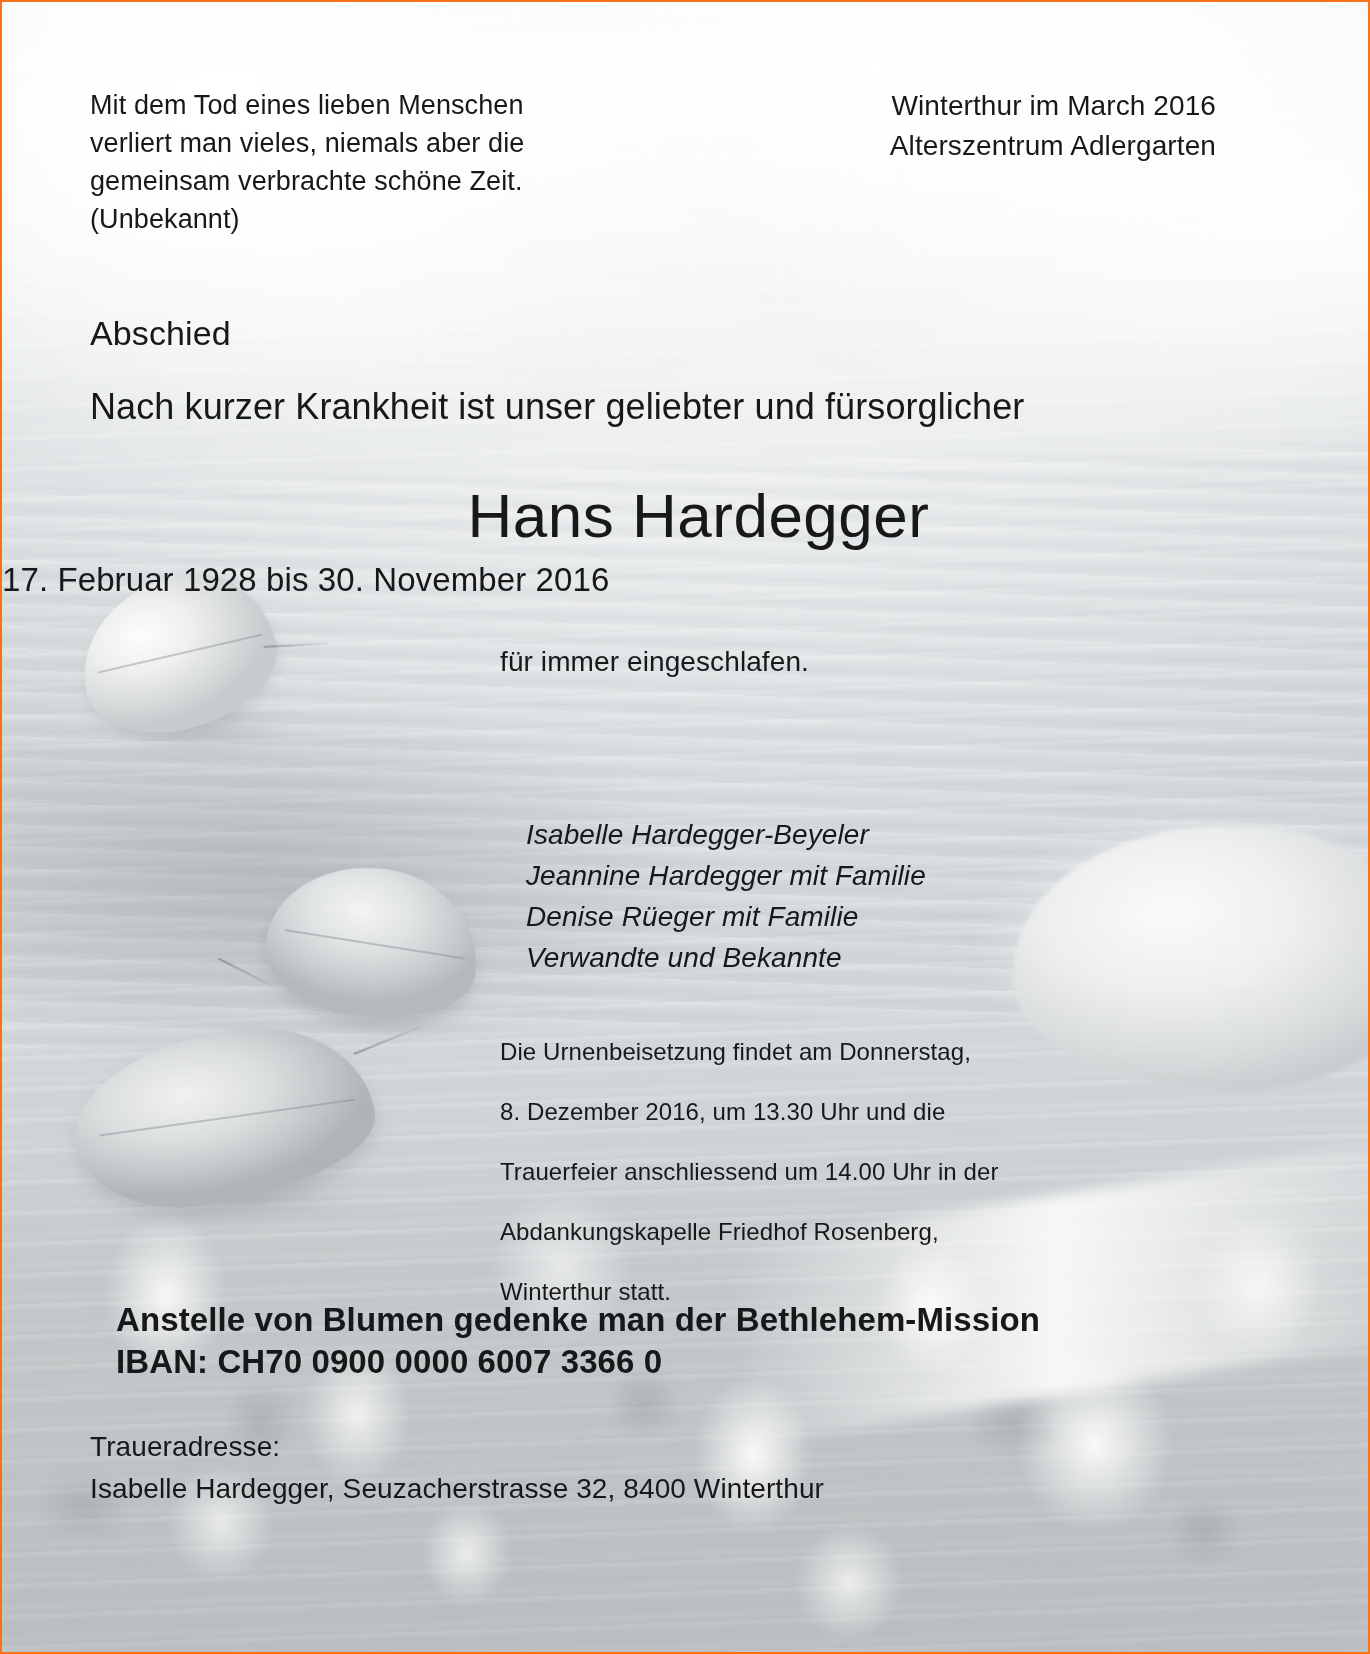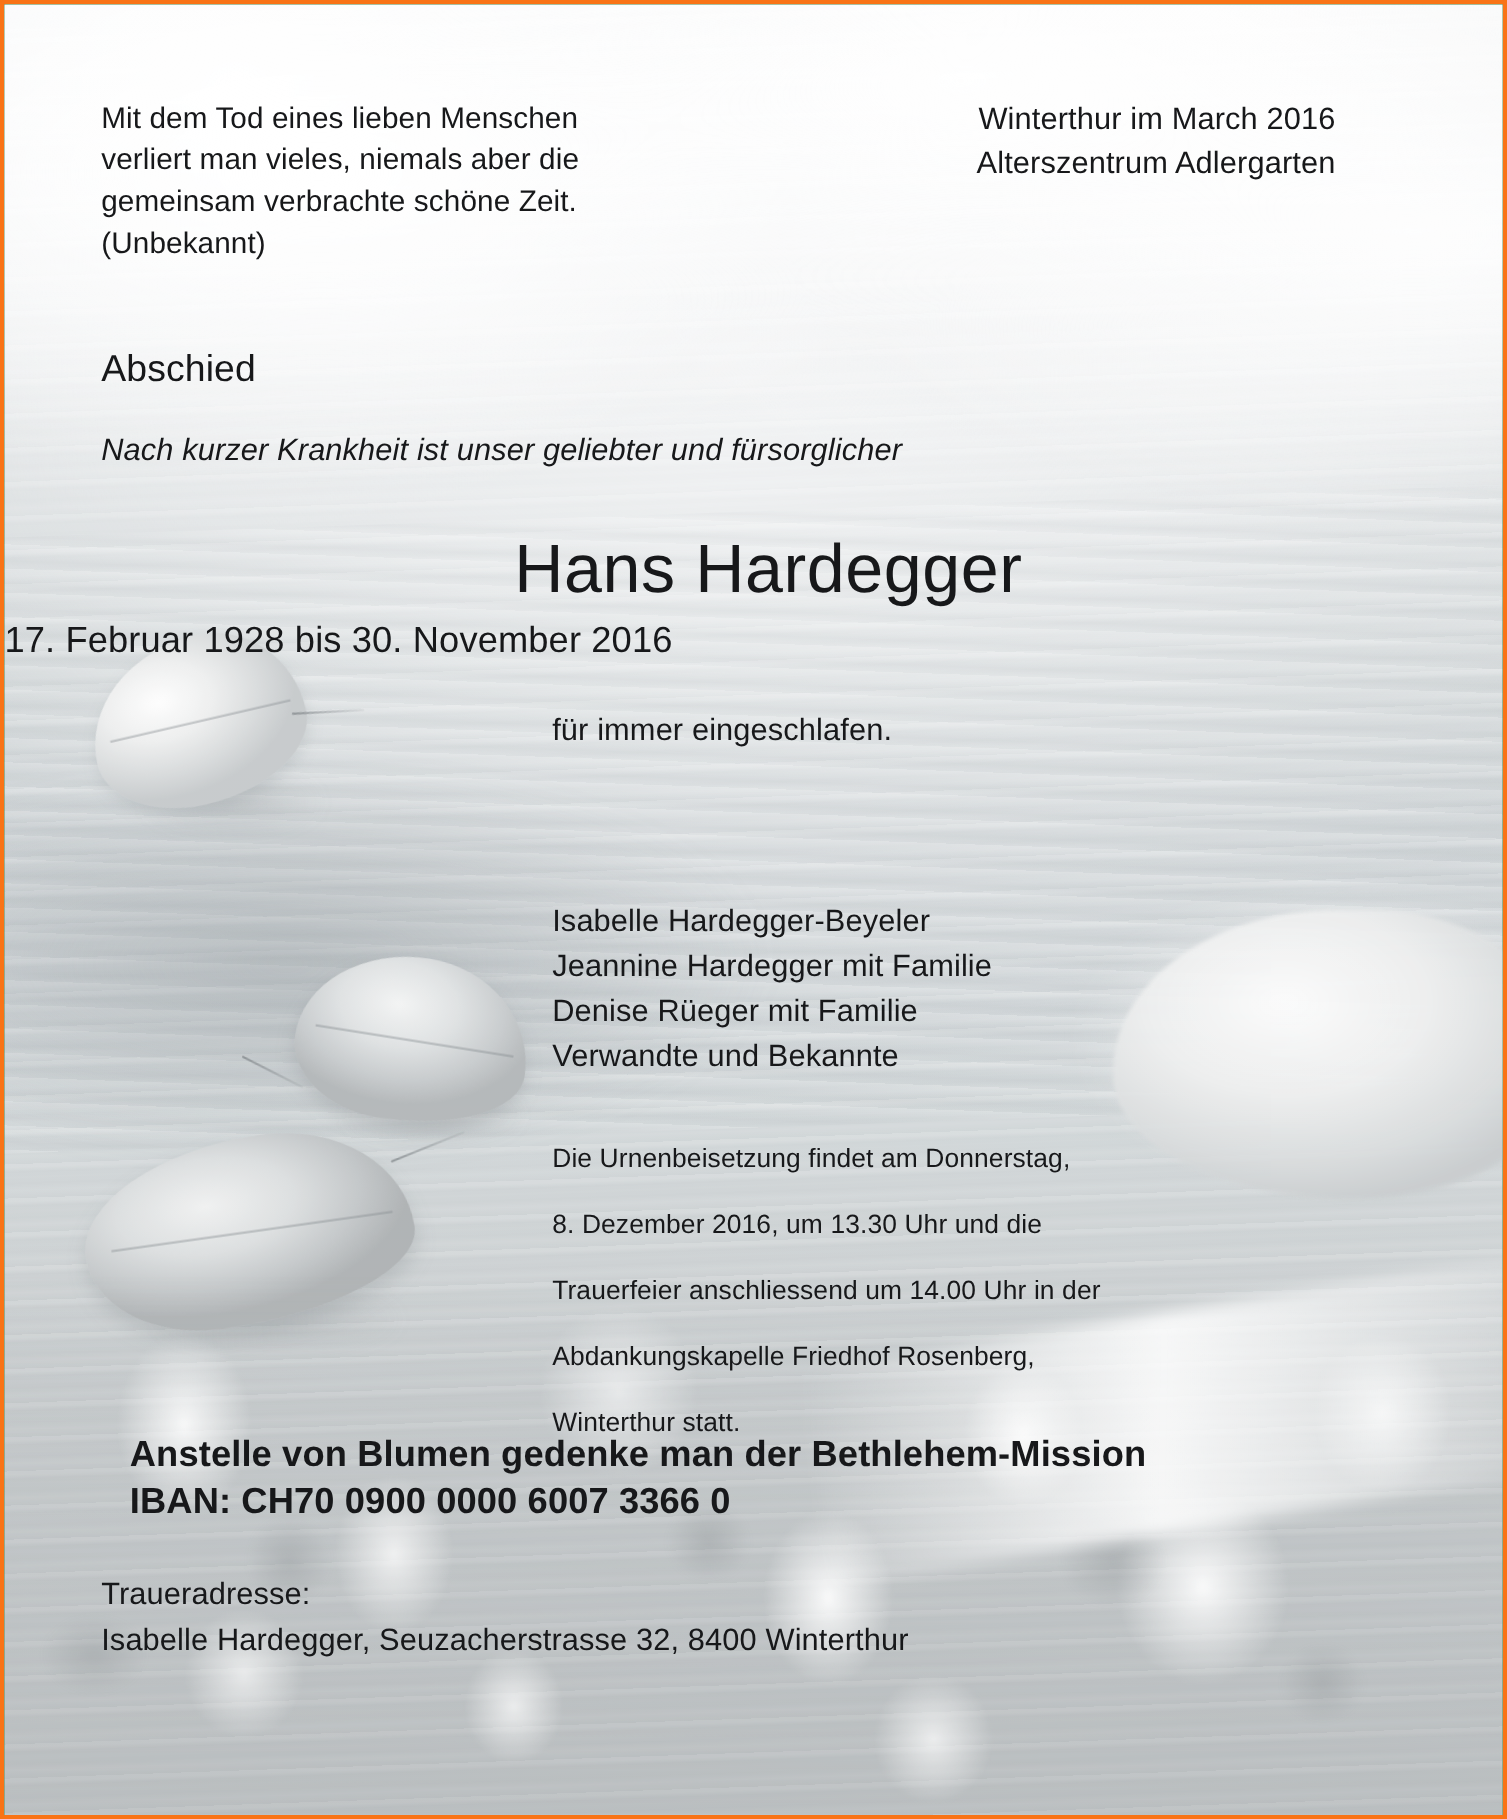--- a/index.html
+++ b/index.html
@@ -10,22 +10,22 @@
   body {
     font-family: "Liberation Sans", sans-serif;
   }
 
   .card {
     position: relative;
     width: 1370px;
     height: 1654px;
     overflow: hidden;
     box-sizing: border-box;
-    border: 4px solid #f97316;
-    background: #14b8a6;
+    border: 2px solid #f97316;
+    background: #0ea5e9;
   }
 
   
   .bg {
     position: absolute;
     inset: 0;
     z-index: 0;
     overflow: hidden;
   }
   .bg-base {
@@ -277,23 +277,22 @@
   .farewell-title {
     left: 88px;
     top: 309px;
     font-size: 34px;
     line-height: 44px;
   }
 
   .intro {
     left: 88px;
     top: 385px;
-    font-size: 28px;
+    font-size: 36px;
     line-height: 40px;
-    font-style: italic;
   }
 
   .name {
     left: 0; right: 0;
     top: 478px;
     text-align: center;
     font-size: 62px;
     line-height: 72px;
     letter-spacing: 0.5px;
     margin-left: 27px;
@@ -314,24 +313,25 @@
   }
 
   .love-line {
     left: 498px;
     top: 728px;
     font-size: 28px;
     line-height: 40px;
   }
 
   .survivors {
-    left: 498px;
+    left: 524px;
     top: 812px;
     font-size: 28px;
     line-height: 41px;
+    font-style: italic;
   }
 
   .ceremony {
     left: 498px;
     top: 1020px;
     font-size: 24px;
     line-height: 60px;
     width: 680px;
   }
 

